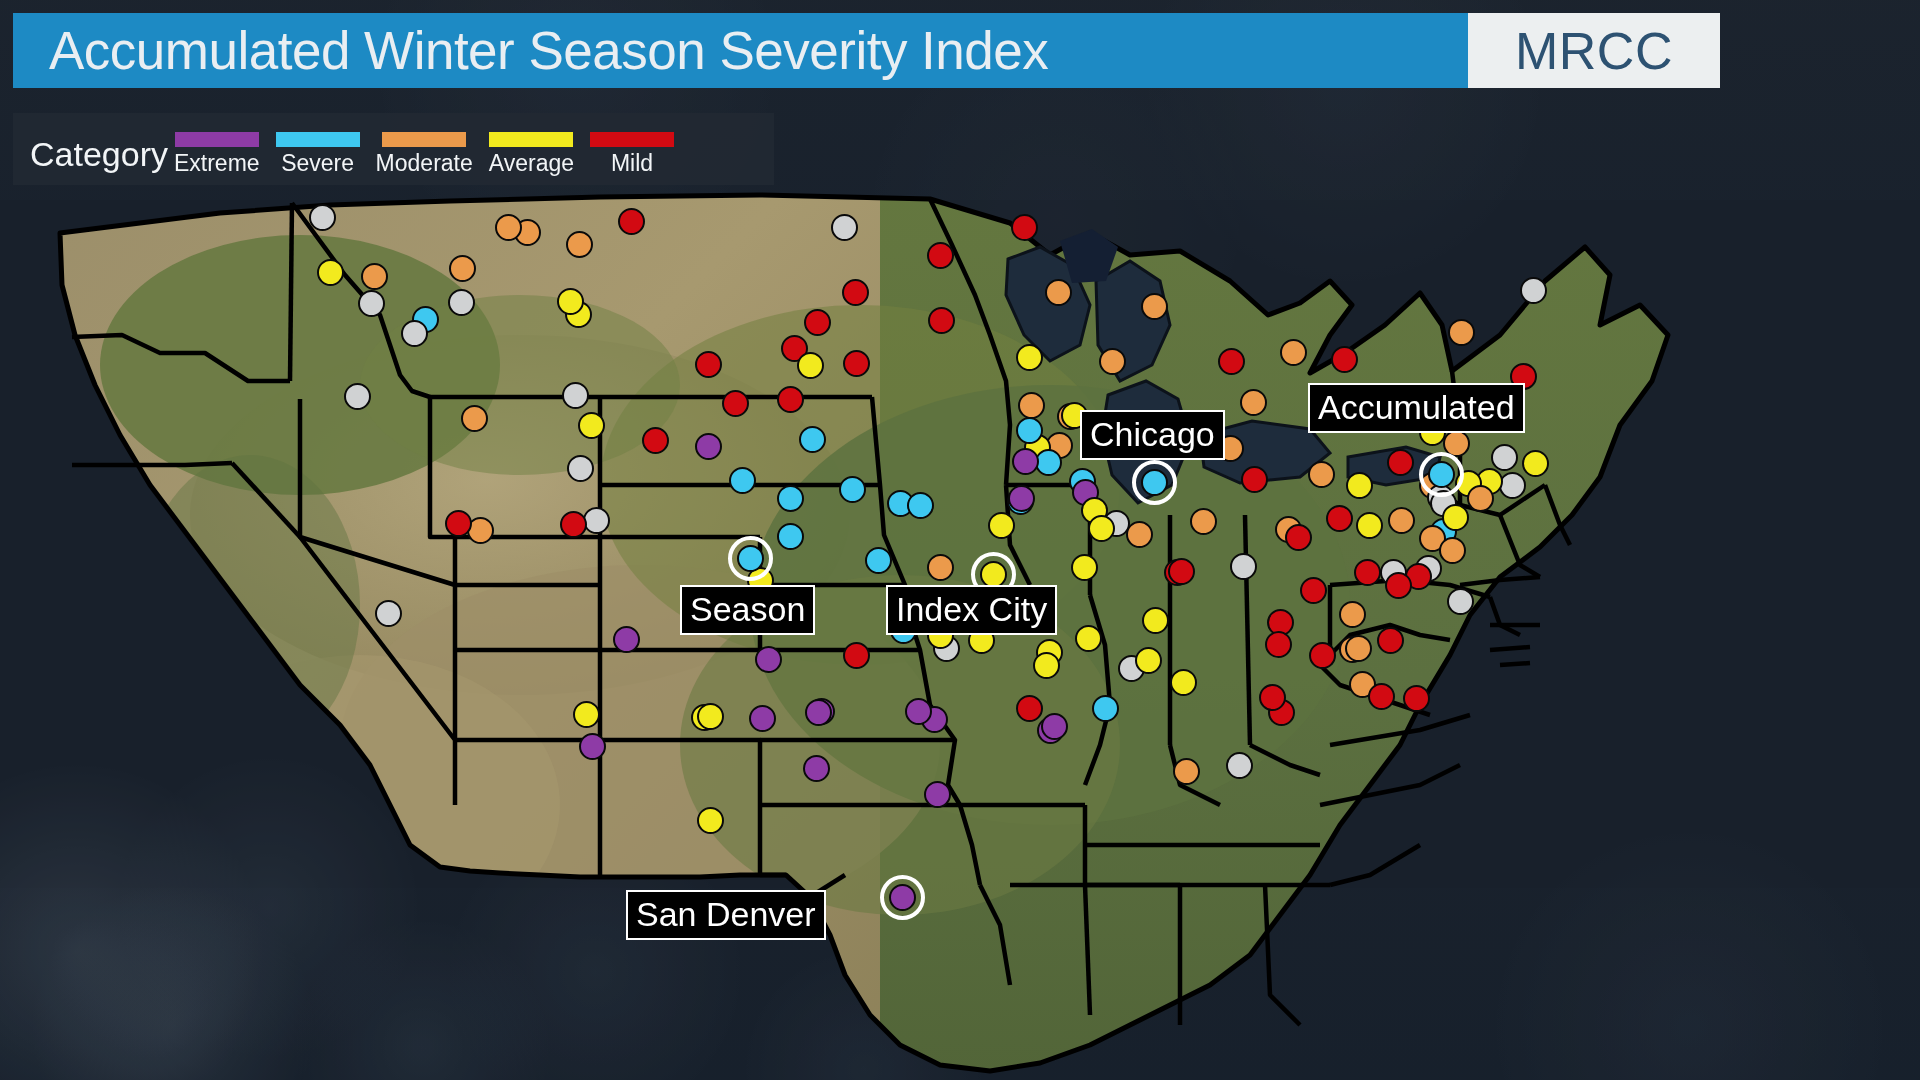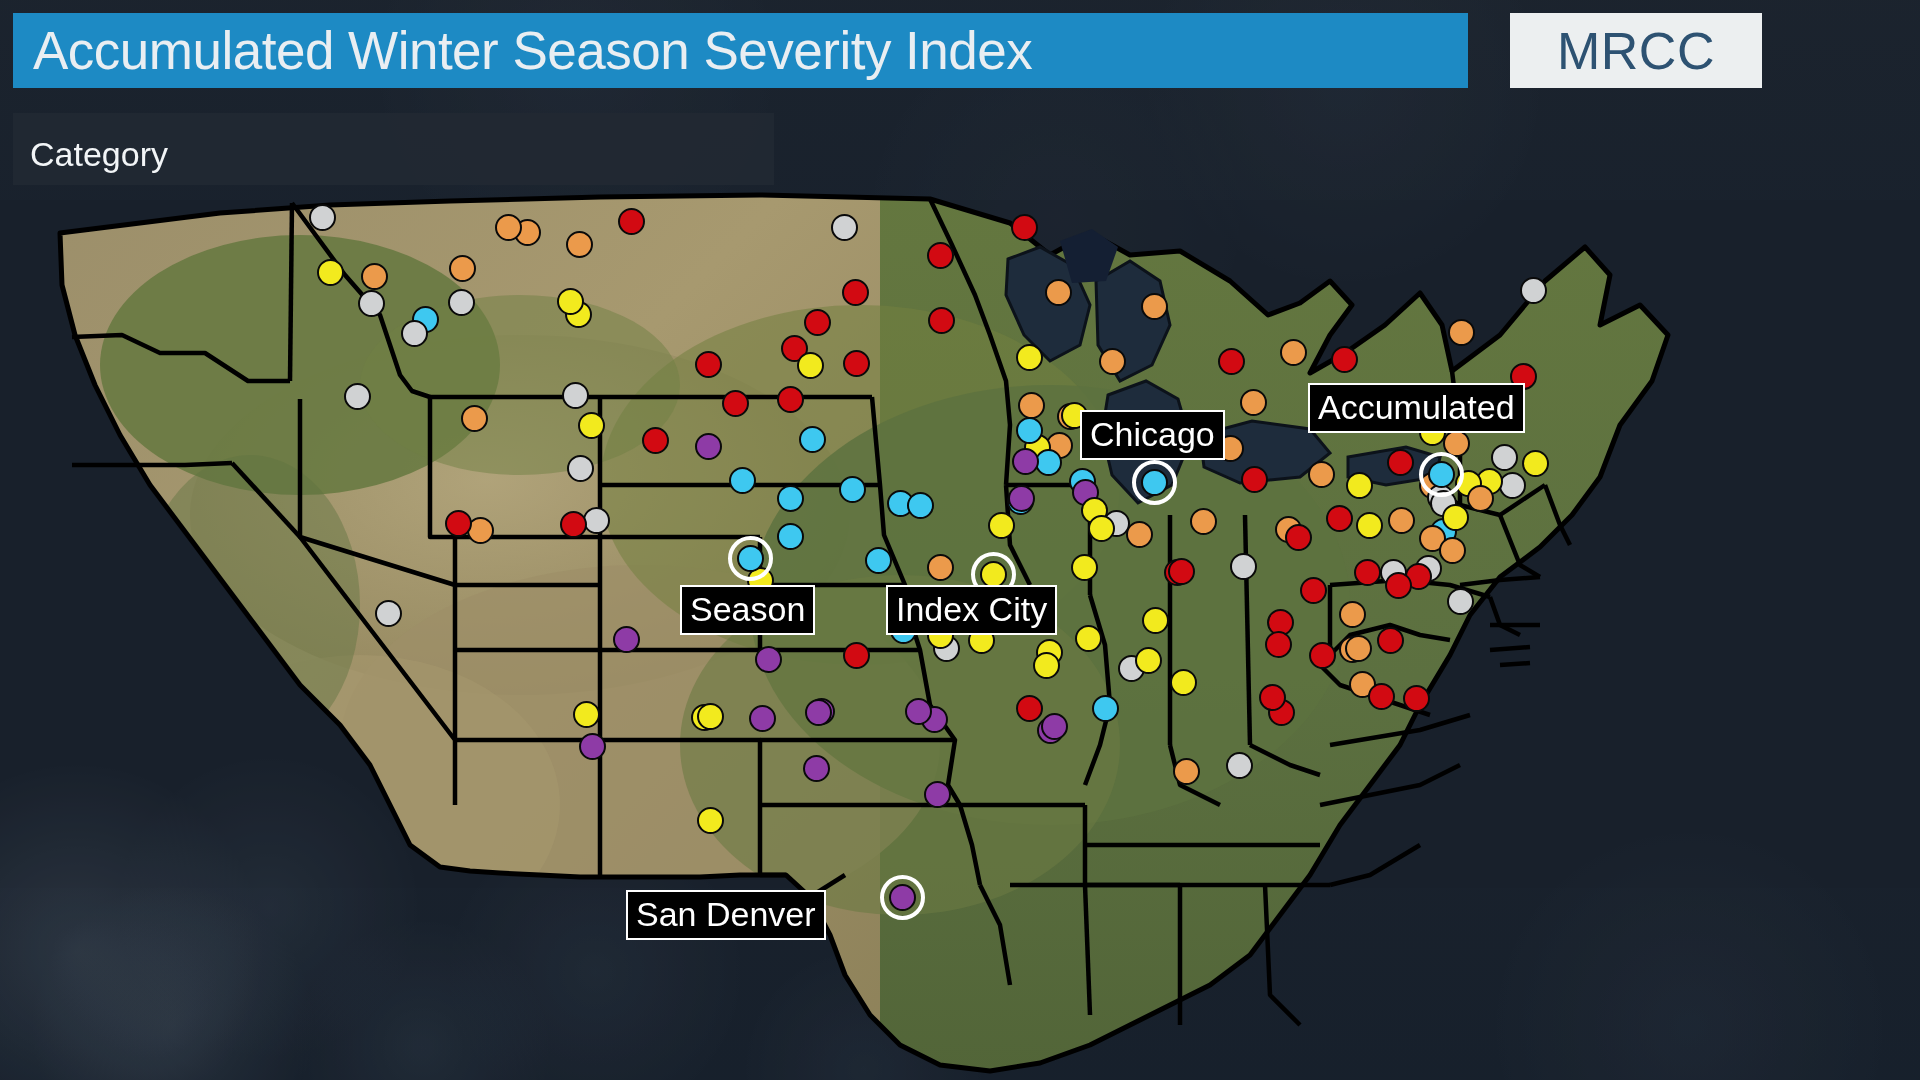--- a/index.html
+++ b/index.html
@@ -24,22 +24,22 @@
       radial-gradient(circle at 88% 95%, rgba(150,175,200,.08), rgba(0,0,0,0) 10%),
       radial-gradient(circle at 70% 8%, rgba(150,175,200,.07), rgba(0,0,0,0) 12%),
       radial-gradient(circle at 30% 6%, rgba(150,175,200,.07), rgba(0,0,0,0) 12%),
       radial-gradient(circle at 55% 20%, rgba(140,165,195,.05), rgba(0,0,0,0) 14%);
     mix-blend-mode:screen;}
   #bandtop{position:absolute;left:0;top:0;width:1920px;height:200px;background:linear-gradient(180deg,rgba(30,38,48,.55),rgba(30,40,52,.20));pointer-events:none;}
   #bandbot{position:absolute;left:0;top:888px;width:1920px;height:192px;background:linear-gradient(180deg,rgba(26,36,48,.25),rgba(22,32,44,.55));pointer-events:none;}
 
   
   #titlebar{position:absolute;left:13px;top:13px;width:1455px;height:75px;background:#1d8ac4;display:flex;align-items:center;}
-  #titletext{color:#e9eef2;font-size:53px;line-height:53px;letter-spacing:-.5px;padding-left:20px;white-space:nowrap;font-weight:400;}
-  #logobox{position:absolute;left:1468px;top:13px;width:252px;height:75px;background:#eceff0;display:flex;align-items:center;justify-content:center;margin-left:42px;}
+  #titletext{color:#e9eef2;font-size:53px;line-height:53px;letter-spacing:-.5px;padding-left:36px;white-space:nowrap;font-weight:400;}
+  #logobox{position:absolute;left:1468px;top:13px;width:252px;height:75px;background:#eceff0;display:flex;align-items:center;justify-content:center;}
   #logotext{color:#2d5272;font-size:52px;line-height:52px;letter-spacing:.5px;font-weight:400;}
 
   
   #legend{position:absolute;left:13px;top:113px;width:761px;height:72px;background:rgba(33,41,51,.93);display:flex;align-items:flex-end;padding:0;}
   #legend-title{color:#f2f5f7;font-size:34px;line-height:34px;padding:0 6px 14px 17px;white-space:nowrap;}
   .legend-items{display:flex;align-items:flex-end;gap:16px;padding-bottom:10px;}
   .legend-item{display:flex;flex-direction:column;align-items:center;}
   .legend-swatch{width:84px;height:15px;margin-bottom:5px;}
   .legend-label{color:#f2f5f7;font-size:23px;line-height:23px;white-space:nowrap;}
 
@@ -407,15 +407,37 @@
 
   <div id="titlebar">
     <span id="titletext">Accumulated Winter Season Severity Index</span>
   </div>
   <div id="logobox">
     <span id="logotext">MRCC</span>
   </div>
 
   <div id="legend">
     <span id="legend-title">Category</span>
+    <div class="legend-items" id="legend-items">
+        <div class="legend-item">
+          <div class="legend-swatch" style="background: rgb(142, 59, 166);"></div>
+          <div class="legend-label">Extreme</div>
+        </div>
+        <div class="legend-item">
+          <div class="legend-swatch" style="background: rgb(62, 200, 240);"></div>
+          <div class="legend-label">Severe</div>
+        </div>
+        <div class="legend-item">
+          <div class="legend-swatch" style="background: rgb(235, 154, 75);"></div>
+          <div class="legend-label">Moderate</div>
+        </div>
+        <div class="legend-item">
+          <div class="legend-swatch" style="background: rgb(242, 234, 30);"></div>
+          <div class="legend-label">Average</div>
+        </div>
+        <div class="legend-item">
+          <div class="legend-swatch" style="background: rgb(210, 10, 18);"></div>
+          <div class="legend-label">Mild</div>
+        </div>
+      </div>
   </div>
 
 </div>
 
 </body></html>

